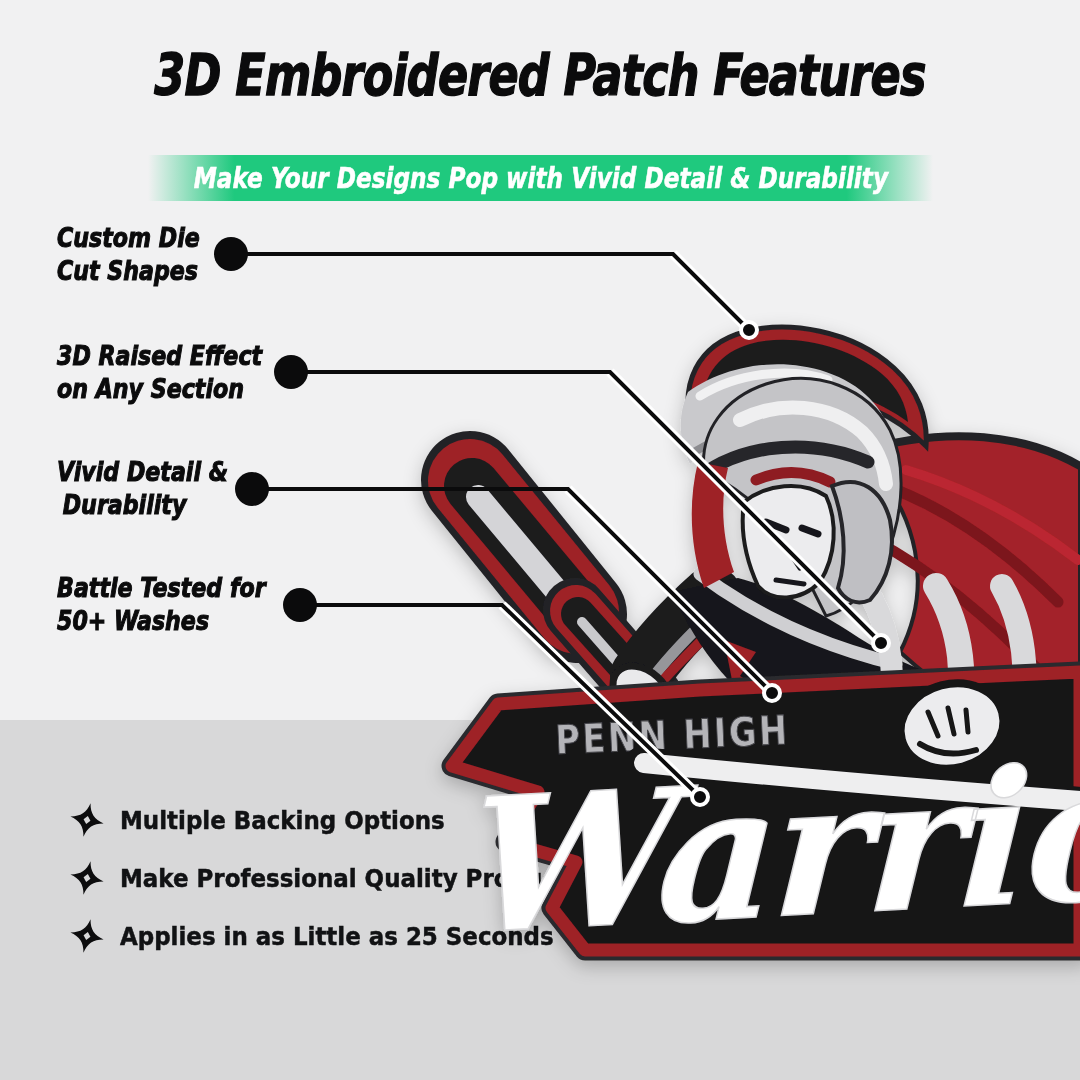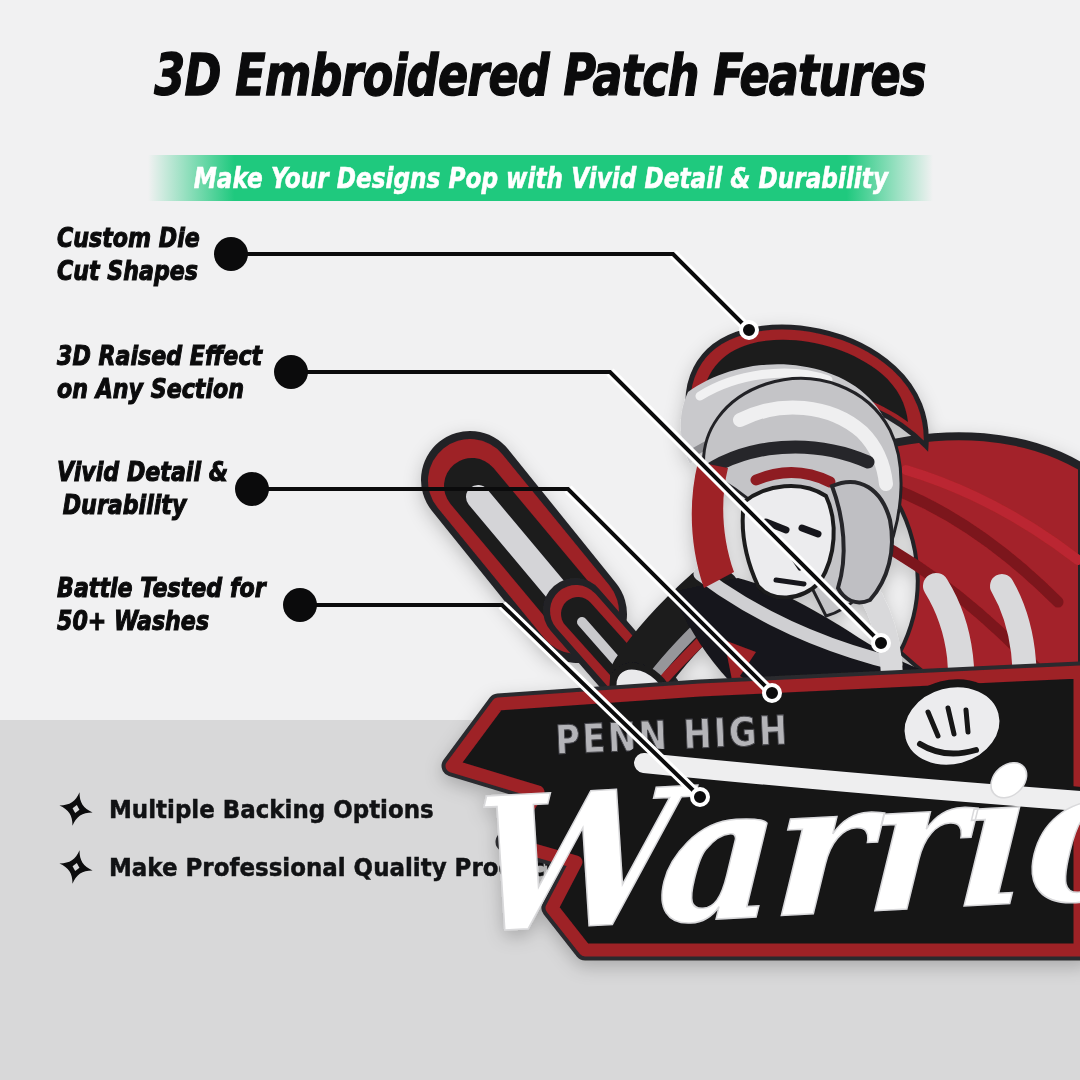--- a/index.html
+++ b/index.html
@@ -38,21 +38,21 @@
   }
   .callout-1{top:221px;}
   .callout-2{top:339px;}
   .callout-3{top:455px;}
   .callout-3 .l2{padding-left:7px;}
   .callout-4{top:571px;}
 
   
   .features{
     position:absolute;left:55px;top:720px;width:540px;z-index:1;
-    list-style:none;margin:4px;padding:56px 0 0 0;
+    list-style:none;margin:15px;padding:56px 0 0 0;
   }
   .features li{height:58px;display:flex;align-items:center;gap:16px;}
   .features .f-label{
     font-size:25.5px;font-weight:700;color:#111214;white-space:nowrap;
     transform:scaleX(.9);transform-origin:0 50%;
     -webkit-text-stroke:.5px #111214;
   }
   .sparkle{width:34px;height:34px;flex:0 0 34px;}
 
   
@@ -79,20 +79,29 @@
     </li>
     <li>
       <svg class="sparkle" viewBox="0 0 34 34">
         <g transform="rotate(12 17 17)">
           <path d="M17 0 C19 10 24 15 34 17 C24 19 19 24 17 34 C15 24 10 19 0 17 C10 15 15 10 17 0 Z" fill="#0c0c0d"></path>
           <path d="M17 13 L20.5 17 L17 21 L13.5 17 Z" fill="#d8d8d9"></path>
         </g>
       </svg>
       <span class="f-label">Make Professional Quality Products</span>
     </li>
+    <li>
+      <svg class="sparkle" viewBox="0 0 34 34">
+        <g transform="rotate(12 17 17)">
+          <path d="M17 0 C19 10 24 15 34 17 C24 19 19 24 17 34 C15 24 10 19 0 17 C10 15 15 10 17 0 Z" fill="#0c0c0d"></path>
+          <path d="M17 13 L20.5 17 L17 21 L13.5 17 Z" fill="#d8d8d9"></path>
+        </g>
+      </svg>
+      <span class="f-label">Applies in as Little as 25 Seconds</span>
+    </li>
   </ul>
 
   <svg class="patch-svg" viewBox="0 0 1080 1080">
     <defs>
       <filter id="patchShadow" x="-20%" y="-20%" width="140%" height="140%">
         <feDropShadow dx="0" dy="6" stdDeviation="9" flood-color="#000" flood-opacity="0.22"></feDropShadow>
       </filter>
     </defs>
     <g filter="url(#patchShadow)">
 

